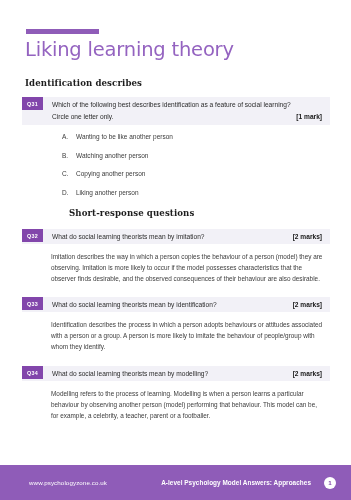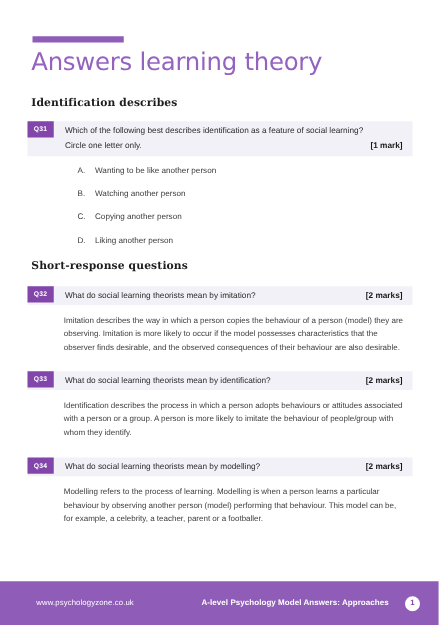--- a/index.html
+++ b/index.html
@@ -48,21 +48,21 @@
     position: absolute;
     left: 25px;
     font-family: "DejaVu Serif", serif;
     font-size: 8.6px;
     font-weight: 700;
     color: #1d1d1d;
     letter-spacing: 0.1px;
     white-space: nowrap;
   }
   #sec-identification { top: 78px; }
-  #sec-short { top: 208px; }
+  #sec-short { top: 208px; margin-left: 44px; }
 
   
   .q-band {
     position: absolute;
     left: 22px;
     width: 308px;
     background: #f2f1f7;
     box-sizing: border-box;
   }
   .q-badge {
@@ -177,21 +177,21 @@
     align-items: center;
     justify-content: center;
   }
 </style>
 </head>
 <body>
 
 <div class="page">
 
   <div class="accent-rule"></div>
-  <div class="page-title">Answers learning theory</div>
+  <div class="page-title">Liking learning theory</div>
 
   <div class="section-heading" id="sec-identification">Identification describes</div>
 
   <div class="q-band" style="top:97px;">
     <div class="q-badge">Q31</div>
     <div class="q-body">
       <div class="q-line">
         <span class="q-text">Which of the following best describes identification as a feature of social learning?</span>
       </div>
       <div class="q-line" style="margin-top:3px;">

